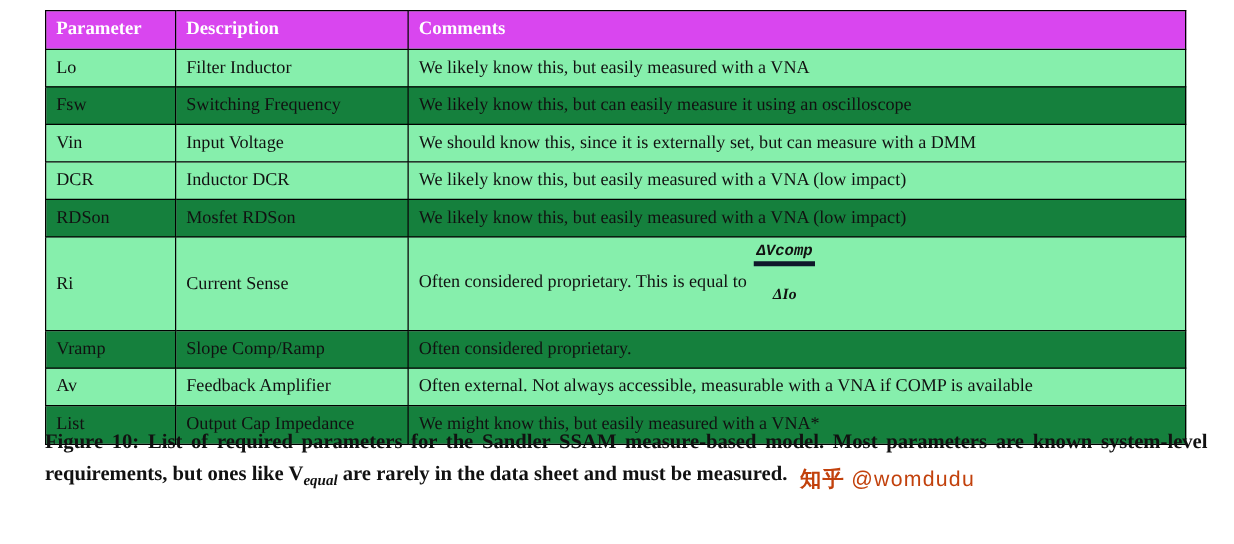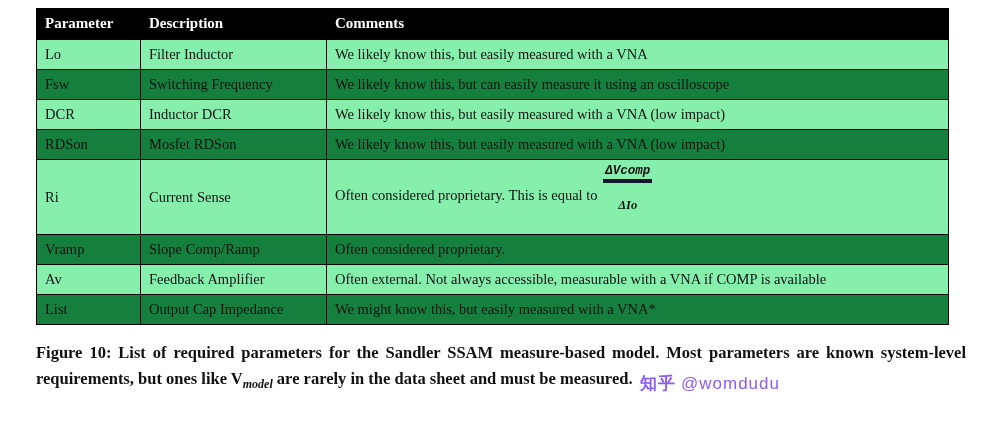--- a/index.html
+++ b/index.html
@@ -31,21 +31,21 @@
     font-size: 14.5px;
   }
   table.param-table th, table.param-table td {
     border: 1px solid #000000;
     padding: 5px 8px 6px 8px;
     vertical-align: middle;
     text-align: left;
     line-height: 1.25;
   }
   thead th {
-    background: #000000;
+    background: #d946ef;
     color: #ffffff;
     font-weight: bold;
     font-size: 15px;
     padding-top: 6px;
     padding-bottom: 7px;
   }
   col.c-param { width: 104px; }
   col.c-desc  { width: 186px; }
   col.c-comm  { width: 622px; }
   tbody tr.shaded td { background: #86efac; }
@@ -80,21 +80,21 @@
     font-size: 12px;
     font-style: italic;
     vertical-align: sub;
   }
   .watermark {
     position: absolute;
     left: 640px;
     top: 372px;
     font-family: "Liberation Sans", sans-serif;
     font-size: 17px;
-    color: #8b5cf6;
+    color: #c2410c;
     letter-spacing: 1px;
     white-space: nowrap;
     text-align: center;
   }
   .wm-logo {
     display: inline-block;
     font-weight: bold;
     margin-right: 5px;
   }
 </style>
@@ -121,20 +121,25 @@
         <td>Lo</td>
         <td>Filter Inductor</td>
         <td>We likely know this, but easily measured with a VNA</td>
       </tr>
       <tr class="plain">
         <td>Fsw</td>
         <td>Switching Frequency</td>
         <td>We likely know this, but can easily measure it using an oscilloscope</td>
       </tr>
       <tr class="shaded">
+        <td>Vin</td>
+        <td>Input Voltage</td>
+        <td>We should know this, since it is externally set, but can measure with a DMM</td>
+      </tr>
+      <tr class="shaded">
         <td>DCR</td>
         <td>Inductor DCR</td>
         <td>We likely know this, but easily measured with a VNA (low impact)</td>
       </tr>
       <tr class="plain">
         <td>RDSon</td>
         <td>Mosfet RDSon</td>
         <td>We likely know this, but easily measured with a VNA (low impact)</td>
       </tr>
       <tr class="shaded">
@@ -154,20 +159,20 @@
       </tr>
       <tr class="plain">
         <td>List</td>
         <td>Output Cap Impedance</td>
         <td>We might know this, but easily measured with a VNA*</td>
       </tr>
     </tbody>
   </table>
 
   <div class="caption">
-    <span>Figure 10: List of required parameters for the Sandler SSAM measure-based model.  Most parameters are known system-level requirements, but ones like V</span><span class="sub">model</span><span> are rarely in the data sheet and must be measured.</span>
+    <span>Figure 10: List of required parameters for the Sandler SSAM measure-based model.  Most parameters are known system-level requirements, but ones like V</span><span class="sub">equal</span><span> are rarely in the data sheet and must be measured.</span>
   </div>
 
   <div class="watermark">
     <span class="wm-logo">知乎</span><span>@womdudu</span>
   </div>
 
 </div>
 
 </body></html>

